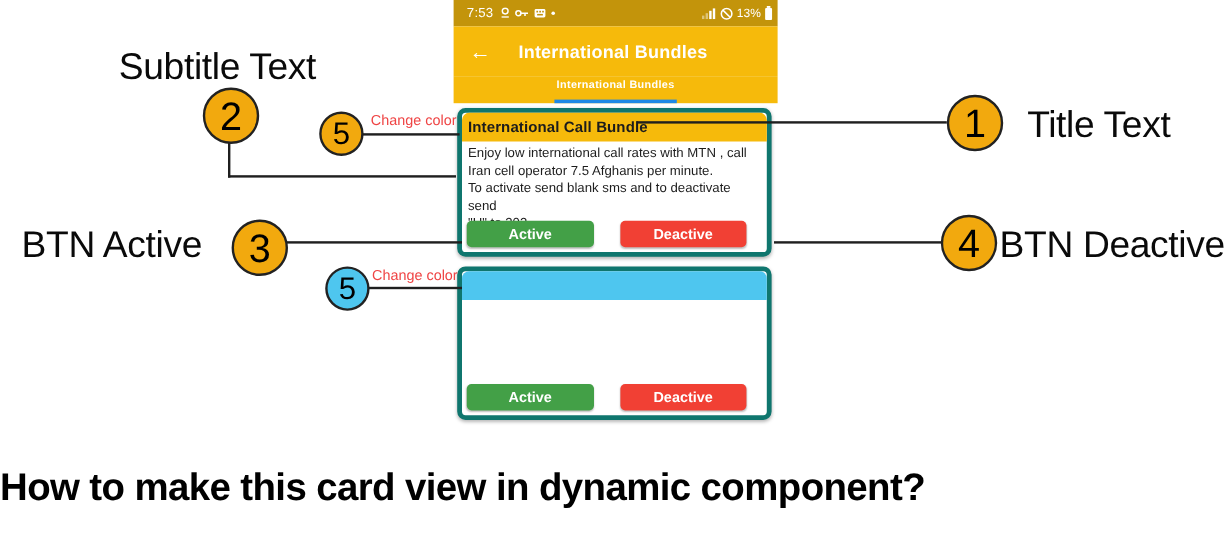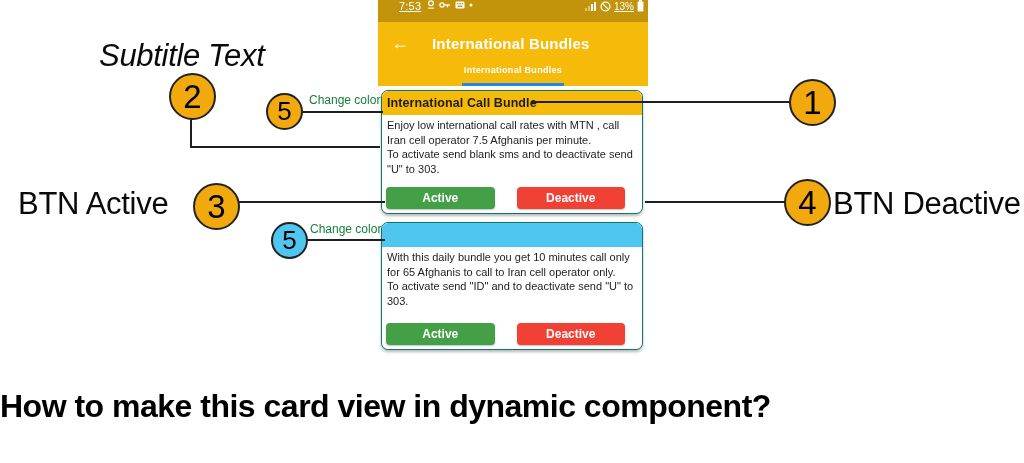--- a/index.html
+++ b/index.html
@@ -1,54 +1,54 @@
 <!DOCTYPE html>
 <html><head>
 <meta charset="utf-8">
 <style>
   html,body{margin:0;padding:0;background:#ffffff;}
   .stage{position:relative;width:1024px;height:463px;background:#ffffff;overflow:hidden;
          font-family:"Liberation Sans", sans-serif;}
   
   .phone{position:absolute;left:378px;top:0;width:270px;height:354px;background:#ffffff;z-index:1;}
-  .statusbar{position:absolute;left:0;top:0;width:100%;height:22px;display:flex;align-items:flex-start;
-             color:#fff;font-size:11px;box-sizing:border-box;padding:0 4px 0 21px;text-decoration:underline;}
+  .statusbar{position:absolute;left:0;top:0;width:100%;height:22px;display:flex;align-items:center;
+             color:#fff;font-size:11px;box-sizing:border-box;padding:0 4px 0 11px;}
   .sb-time{font-weight:400;letter-spacing:.2px;}
   .sb-left-icons{display:flex;align-items:center;gap:4px;margin-left:6px;}
   .sb-spacer{flex:1;}
   .sb-right{display:flex;align-items:center;gap:3px;font-size:10px;}
   .appbar{position:absolute;left:0;top:22px;width:100%;height:42px;display:flex;align-items:center;
           box-sizing:border-box;padding-left:13px;color:#fff;}
   .back{font-size:18px;line-height:1;cursor:pointer;}
   .appbar-title{font-size:15px;font-weight:bold;margin-left:23px;letter-spacing:.2px;}
   .tabbar{position:absolute;left:0;top:64px;width:100%;height:22px;}
   .tab{position:absolute;left:0;right:0;top:1px;text-align:center;color:#fff;font-size:9px;
        font-weight:bold;letter-spacing:.3px;cursor:pointer;}
   .tab-underline{position:absolute;left:50%;margin-left:-51px;bottom:0;width:102px;height:3.5px;}
   
-  .card{position:absolute;left:3px;width:262px;background:#fff;border:1px solid #0f766e;
+  .card{position:absolute;left:3px;width:262px;background:#fff;border:4px solid #0f766e;
         border-radius:7px;box-shadow:0 1.5px 3px rgba(0,0,0,.28);box-sizing:border-box;}
   .card1{top:90px;height:124px;}
   .card2{top:222px;height:128px;}
   .card-header{height:24px;border-radius:6px 6px 0 0;display:flex;align-items:center;}
   .card-title{font-size:12.5px;font-weight:bold;color:#1c1c1c;padding-left:5px;letter-spacing:.1px;}
   .card-body{padding:3px 6px 0 5px;font-size:11px;line-height:14.6px;color:#1d1d1d;
              white-space:pre-line;}
   .btn-row{position:absolute;left:4px;right:17px;bottom:4px;height:22px;display:flex;gap:22px;}
   .btn{flex:1;border-radius:4px;color:#fff;font-size:12px;font-weight:bold;text-align:center;
        line-height:22px;cursor:pointer;box-shadow:0 1px 1.5px rgba(0,0,0,.25);}
   
   .line{position:absolute;background:#1f1f1f;z-index:5;}
   .circle{position:absolute;border-radius:50%;border:2px solid #222;color:#000;display:flex;
           align-items:center;justify-content:center;z-index:6;box-sizing:border-box;}
   .circle.big{width:47px;height:47px;font-size:33px;}
   .circle.small{width:37px;height:37px;font-size:26px;}
   .ann-label{position:absolute;font-size:31px;color:#0a0a0a;white-space:nowrap;z-index:6;
              letter-spacing:-0.3px;}
-  .ann-small{position:absolute;font-size:12px;color:#15803d;white-space:nowrap;z-index:6;}
+  .ann-small{position:absolute;font-size:12px;color:#ef4444;white-space:nowrap;z-index:6;}
   .heading{position:absolute;left:0;right:0;top:388px;text-align:left;font-size:32px;
            font-weight:bold;color:#000;letter-spacing:-0.5px;}
   svg{display:block;}
 </style>
 </head>
 <body>
 
 <div class="stage">
 
   <div class="phone">
@@ -131,24 +131,20 @@
       <div class="btn-row">
         <div class="btn" style="background: rgb(67, 160, 71);">Active</div>
         <div class="btn" style="background: rgb(241, 64, 52);">Deactive</div>
       </div>
     </div>
 
     <div class="card card2">
       <div class="card-header" style="background: rgb(78, 198, 239);">
         <span class="card-title"></span>
       </div>
-      <div class="card-body">With this daily bundle you get 10 minutes call only
-for 65 Afghanis to call to Iran cell operator only.
-To activate send "ID" and to deactivate send "U" to
-303.</div>
       <div class="btn-row">
         <div class="btn" style="background: rgb(67, 160, 71);">Active</div>
         <div class="btn" style="background: rgb(241, 64, 52);">Deactive</div>
       </div>
     </div>
   </div>
 
   <div class="line" style="left:531px;top:101px;width:258px;height:2px;"></div>
   <div class="line" style="left:190px;top:119px;width:2px;height:29px;"></div>
   <div class="line" style="left:190px;top:146px;width:190px;height:2px;"></div>
@@ -157,20 +153,21 @@
   <div class="line" style="left:301px;top:111px;width:82px;height:2px;"></div>
   <div class="line" style="left:306px;top:239px;width:79px;height:2px;"></div>
 
   <div class="circle big" style="left: 789px; top: 79px; background: rgb(242, 169, 14);">1</div>
   <div class="circle big" style="left: 169px; top: 73px; background: rgb(242, 169, 14);">2</div>
   <div class="circle big" style="left: 193px; top: 183px; background: rgb(242, 169, 14);">3</div>
   <div class="circle big" style="left: 784px; top: 179px; background: rgb(242, 169, 14);">4</div>
   <div class="circle small" style="left: 266px; top: 93px; background: rgb(242, 169, 14);">5</div>
   <div class="circle small" style="left: 271px; top: 222px; background: rgb(78, 198, 239);">5</div>
 
-  <div class="ann-label" style="left:99px;top:38px;font-style:italic;">Subtitle Text</div>
+  <div class="ann-label" style="left:99px;top:38px;">Subtitle Text</div>
+  <div class="ann-label" style="left:856px;top:86px;">Title Text</div>
   <div class="ann-label" style="left:833px;top:186px;">BTN Deactive</div>
   <div class="ann-label" style="left:18px;top:186px;">BTN Active</div>
   <div class="ann-small" style="left:309px;top:93px;">Change color</div>
   <div class="ann-small" style="left:310px;top:222px;">Change color</div>
 
   <div class="heading">How to make this card view in dynamic component?</div>
 </div>
 
 </body></html>

